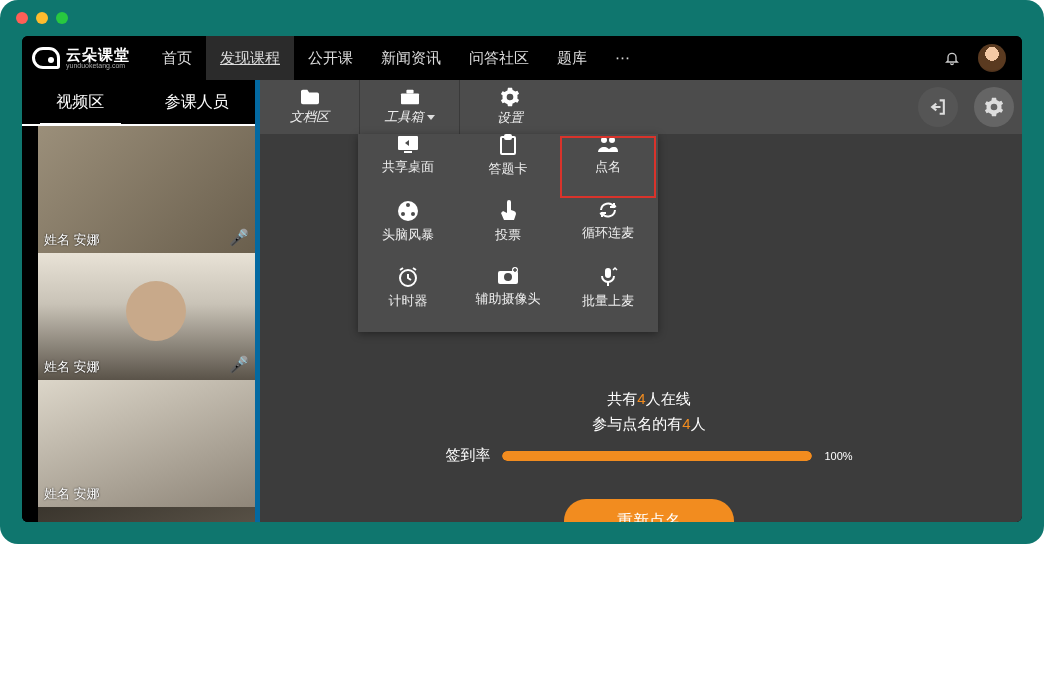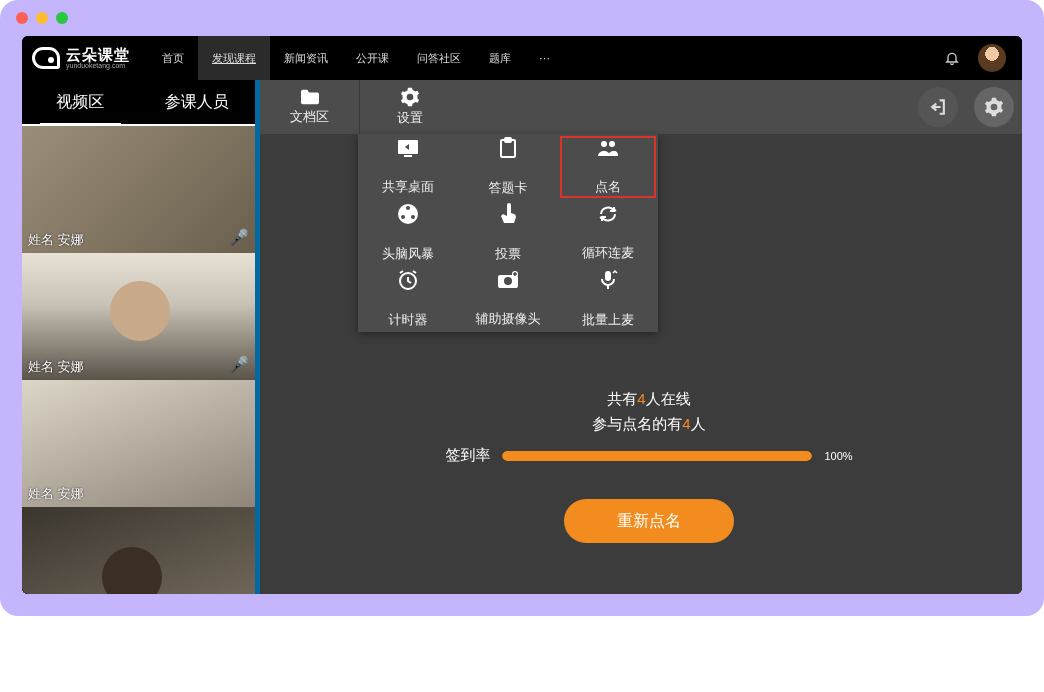--- a/index.html
+++ b/index.html
@@ -1,75 +1,75 @@
 <!DOCTYPE html>
 <html><head>
 <meta charset="utf-8">
 <style>
   * { box-sizing: border-box; margin: 0; padding: 0; font-family: "Microsoft YaHei", "PingFang SC", Arial, sans-serif; }
   body { background: #fff; display: flex; align-items: flex-start; justify-content: center; }
   .window {
-    width: 1044px; height: 616px; background: #c4b5fd; border-radius: 18px;
+    width: 1044px; height: 544px; background: #0f766e; border-radius: 18px;
     position: relative; overflow: hidden; color: #fff;
   }
   .traffic { position: absolute; top: 12px; left: 16px; display: flex; gap: 8px; z-index: 50; }
   .traffic .dot { width: 12px; height: 12px; border-radius: 50%; }
   .tr-red { background: #ff5f57; }
   .tr-yellow { background: #febc2e; }
   .tr-green { background: #28c840; }
 
   .appframe { position: absolute; left: 22px; top: 36px; right: 22px; bottom: 22px; background: #000; border-radius: 6px; display: flex; flex-direction: column; overflow: hidden; }
 
   .topnav { height: 44px; background: #000; display: flex; align-items: center; padding: 0 10px 0 0; gap: 4px; }
   .logo { display: flex; align-items: center; gap: 6px; padding: 0 14px 0 10px; }
   .logo-shape { width: 28px; height: 22px; border: 3px solid #fff; border-radius: 16px 16px 4px 16px; position: relative; }
   .logo-shape::after { content:""; position:absolute; right:3px; bottom:3px; width:6px; height:6px; background:#fff; border-radius:50%; }
   .logo-text { font-size: 15px; font-weight: bold; letter-spacing: 1px; line-height:1; }
   .logo-sub { font-size: 7px; color:#aaa; line-height:1; }
   .nav-items { display: flex; align-items: stretch; height: 100%; }
-  .nav-item { padding: 0 14px; display: flex; align-items: center; font-size: 11px; color: #ddd; cursor: pointer; }
+  .nav-item { padding: 0 14px; display: flex; align-items: center; font-size: 15px; color: #ddd; cursor: pointer; }
   .nav-item.active { background: #2b2b2b; text-decoration: underline; }
   .nav-spacer { flex: 1; }
   .nav-right { display: flex; align-items: center; gap: 18px; padding-right: 6px; }
   .bell-icon { width: 16px; height: 16px; }
   .avatar { width: 28px; height: 28px; border-radius: 50%; background: radial-gradient(circle at 50% 35%, #f3c9a5 30%, #5a3a20 30% 70%, #2a1a10 100%); }
 
   .body { flex: 1; display: flex; min-height: 0; }
 
   .left-col { width: 238px; background: #000; display: flex; flex-direction: column; border-right: 5px solid #0369a1; }
   .left-tabs { display: flex; height: 46px; border-bottom: 2px solid #fff; }
   .left-tab { flex: 1; display: flex; align-items: center; justify-content: center; font-size: 16px; cursor: pointer; position: relative; }
   .left-tab.active::after { content:""; position:absolute; left:18px; right:18px; bottom:-2px; height:3px; background:#fff; }
-  .video-list { flex: 1; overflow: hidden; background: #000; }
+  .video-list { flex: 1; overflow: hidden; background: #000; padding-left: 16px; }
   .vtile { position: relative; height: 127px; background: linear-gradient(135deg,#6b6b6b,#4a4a4a); }
   .vtile.v1 { background: linear-gradient(135deg,#9b8f7a,#6a5f4d); }
   .vtile.v2 { background: linear-gradient(180deg,#e8e2d6 0%, #c9c3b7 40%, #5a5349 100%); }
   .vtile.v3 { background: linear-gradient(160deg,#dcd6c9,#8f8679); }
   .vtile.v4 { background: linear-gradient(160deg,#3a352d,#7a7163); }
   .vtile .name { position: absolute; left: 6px; bottom: 4px; font-size: 13px; color: #fff; text-shadow: 0 0 2px #000; }
   .vtile .mic { position: absolute; right: 6px; bottom: 6px; color: #2ecc40; font-size: 16px; }
   .vtile .head { position:absolute; width:60px; height:60px; border-radius:50%; background:#c8a98a; }
   .v2 .head { left: 88px; top: 28px; }
   .v4 .head { left: 80px; top: 40px; background:#3b2e24; }
   .vtile.blank { background:#fff; }
 
   .main-col { flex: 1; background: #3c3c3c; display: flex; flex-direction: column; position: relative; }
 
   .toolbar { height: 54px; background: #4c4c4c; display: flex; align-items: stretch; }
-  .tool-btn { width: 100px; display: flex; flex-direction: column; align-items: center; justify-content: center; gap: 2px; font-size: 13px; color: #eee; cursor: pointer; }
+  .tool-btn { width: 100px; display: flex; flex-direction: column; align-items: center; justify-content: center; gap: 2px; font-size: 13px; color: #eee; cursor: pointer; font-style: italic; }
   .tool-btn .ticon { font-size: 18px; line-height: 1; }
   .tool-btn .tlabel { display:flex; align-items:center; gap:3px; }
   .tool-sep { border-right: 1px solid #3a3a3a; }
   .toolbar-spacer { flex:1; }
   .round-btn { width: 40px; height: 40px; border-radius: 50%; background: #555; display: flex; align-items: center; justify-content: center; margin: 7px 8px; cursor: pointer; font-size: 18px; }
   .round-btn.orange { background: #656565; }
   .caret-down { width:0; height:0; border-left:4px solid transparent; border-right:4px solid transparent; border-top:5px solid #ddd; display:inline-block; }
 
   .dropdown { position: absolute; left: 98px; top: 54px; background: #4c4c4c; display: grid; grid-template-columns: repeat(3, 100px); box-shadow: 0 2px 8px rgba(0,0,0,0.4); z-index: 20; }
-  .dd-item { height: 66px; display: flex; flex-direction: column; align-items: center; justify-content: center; gap: 20px; font-size: 13px; color: #eee; cursor: pointer; position: relative; }
+  .dd-item { height: 66px; display: flex; flex-direction: column; align-items: center; gap: 4px; font-size: 13px; color: #eee; cursor: pointer; position: relative; }
   .dd-item .dicon { font-size: 20px; line-height: 1; }
   .dd-item.hl { outline: 2px solid #d9332b; outline-offset: -4px; }
 
   .stats { position: absolute; left: 16px; right: 0; top: 310px; text-align: center; font-size: 15px; }
   .stats .orange { color: #f28c1f; }
   .progress-row { display: flex; align-items: center; justify-content: center; gap: 12px; margin-top: 12px; }
   .progress-label { font-size: 15px; }
   .progress-bar { width: 310px; height: 10px; background: #2a2a2a; border-radius: 6px; overflow: hidden; }
   .progress-fill { height: 100%; background: #f28c1f; border-radius: 6px; }
   .progress-pct { font-size: 11px; }
@@ -92,22 +92,22 @@
       <div class="logo">
         <div class="logo-shape"></div>
         <div>
           <div class="logo-text">云朵课堂</div>
           <div class="logo-sub">yunduoketang.com</div>
         </div>
       </div>
       <div class="nav-items">
         <div class="nav-item">首页</div>
         <div class="nav-item active">发现课程</div>
+        <div class="nav-item">公开课</div>
         <div class="nav-item">新闻资讯</div>
-        <div class="nav-item">公开课</div>
         <div class="nav-item">问答社区</div>
         <div class="nav-item">题库</div>
         <div class="nav-item">⋯</div>
       </div>
       <div class="nav-spacer"></div>
       <div class="nav-right">
         <svg class="bell-icon" viewBox="0 0 24 24" fill="none" stroke="#ccc" stroke-width="2">
             <path d="M18 16v-5a6 6 0 10-12 0v5l-2 2h16l-2-2z"></path>
             <path d="M10 20a2 2 0 004 0"></path>
           </svg>
@@ -145,20 +145,32 @@
       <div class="main-col">
         <div class="toolbar">
           <div class="tool-btn tool-sep">
             <span class="ticon">
               <svg width="22" height="18" viewBox="0 0 24 20" fill="#fff">
                   <path d="M2 4a2 2 0 012-2h5l2 3h9a2 2 0 012 2v9a2 2 0 01-2 2H4a2 2 0 01-2-2V4z"></path>
                 </svg>
             </span>
             <span class="tlabel">文档区</span>
           </div>
+          <div class="tool-btn tool-sep">
+            <span class="ticon">
+              <svg width="22" height="18" viewBox="0 0 24 20" fill="#fff">
+                  <rect x="2" y="6" width="20" height="12" rx="1"></rect>
+                  <rect x="8" y="2" width="8" height="4" rx="1"></rect>
+                </svg>
+            </span>
+            <span class="tlabel">
+                <span>工具箱</span>
+                <span class="caret-down"></span>
+              </span>
+          </div>
           <div class="tool-btn">
             <span class="ticon">
               <svg width="20" height="20" viewBox="0 0 24 24" fill="#fff">
                   <path d="M12 8a4 4 0 100 8 4 4 0 000-8zm9 4a9 9 0 01-.2 1.9l2.1 1.6-2 3.5-2.5-1a9 9 0 01-3.3 1.9L14.5 23h-5l-.6-2.6a9 9 0 01-3.3-1.9l-2.5 1-2-3.5 2.1-1.6A9 9 0 013 12c0-.6.1-1.3.2-1.9L1.1 8.5l2-3.5 2.5 1a9 9 0 013.3-1.9L9.5 1h5l.6 2.6a9 9 0 013.3 1.9l2.5-1 2 3.5-2.1 1.6c.1.6.2 1.3.2 1.9z"></path>
                 </svg>
             </span>
             <span class="tlabel">设置</span>
           </div>
           <div class="toolbar-spacer"></div>
           <div class="round-btn">

